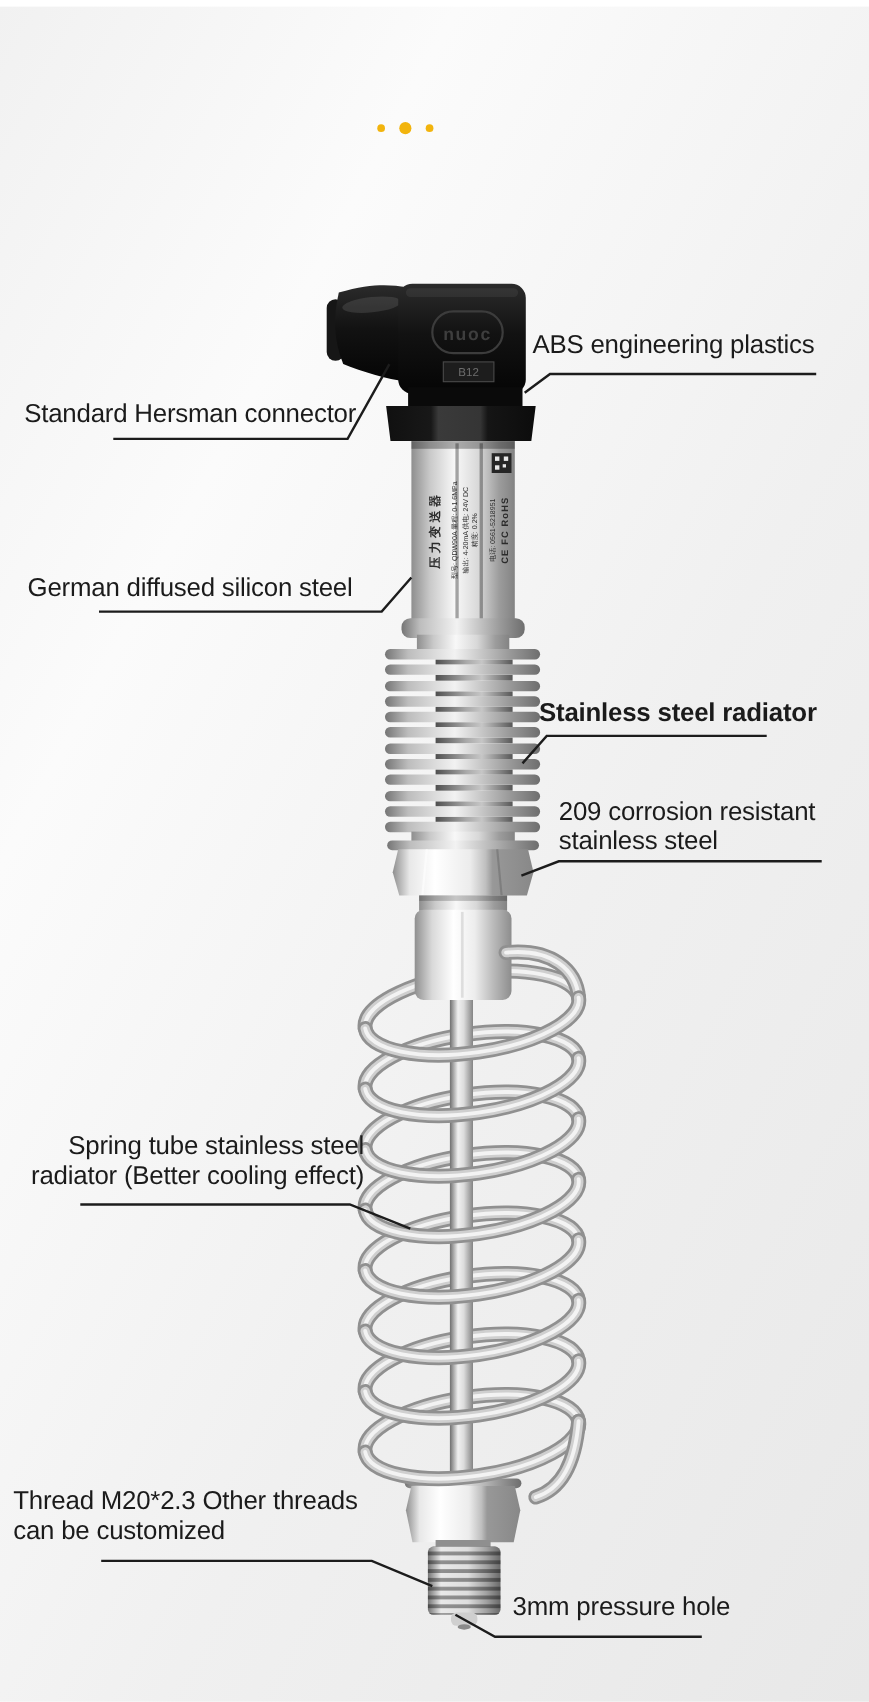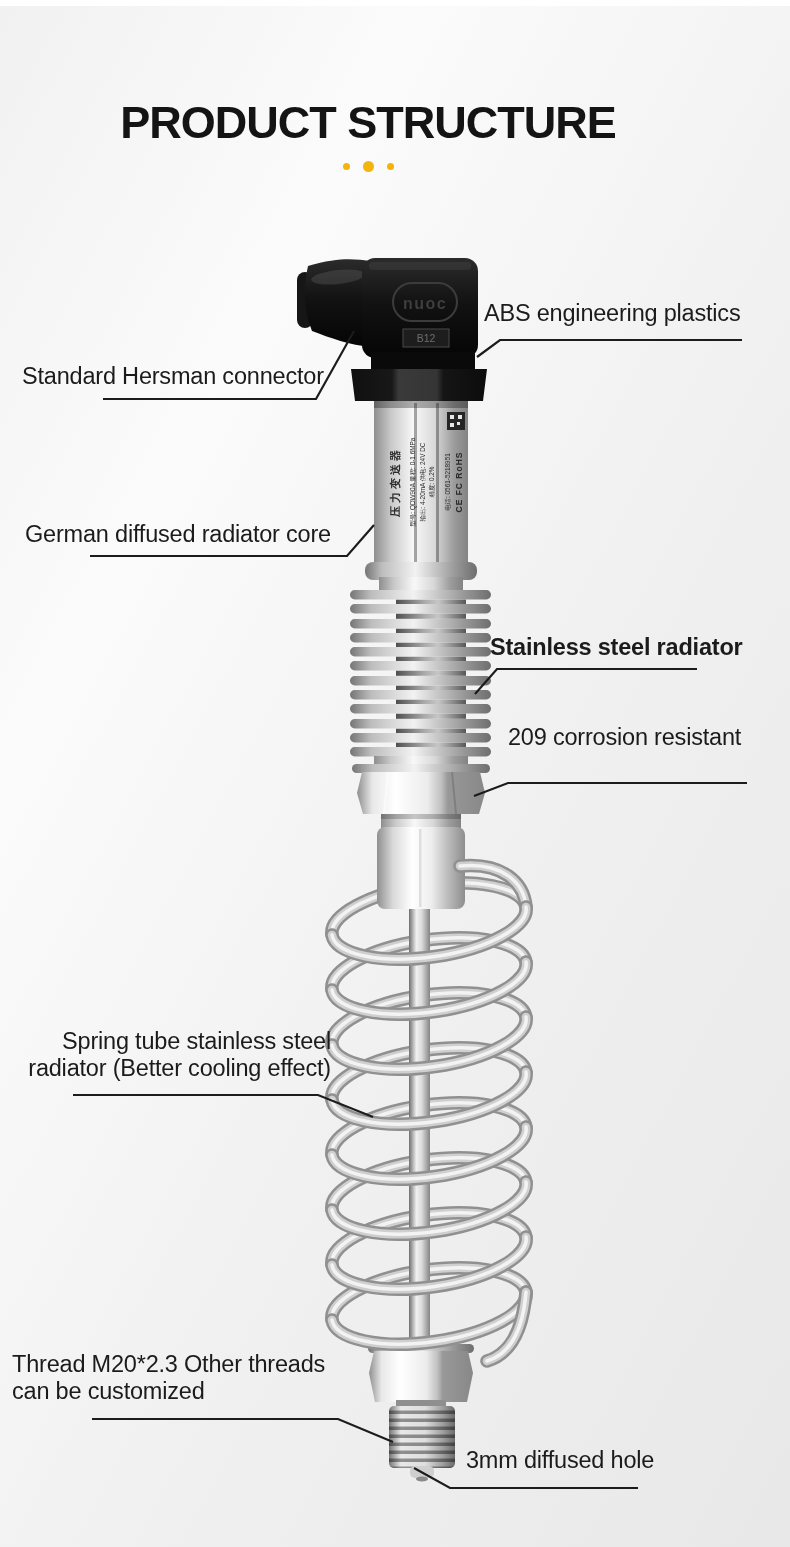--- a/index.html
+++ b/index.html
@@ -30,21 +30,20 @@
   .cB{fill:none;stroke:#cfcfcf;stroke-width:8.5;stroke-linecap:round;}
   .cC{fill:none;stroke:#f3f3f3;stroke-width:3.5;stroke-linecap:round;}
   text.lbl{fill:#2b2b2b;}
 </style>
 </head>
 <body>
 
 <div class="top-strip"></div>
 
 <header>
-  <h1 class="title">PRODUCT STRUCTURE</h1>
   <div class="dots">
     <span class="dot small" style="background:#F2B40D"></span>
     <span class="dot big" style="background:#F2B40D"></span>
     <span class="dot small" style="background:#F2B40D"></span>
   </div>
 </header>
 
 <svg class="scene" width="790" height="1547" viewBox="0 0 790 1547">
   <defs>
     <linearGradient id="gBlack" x1="0" y1="0" x2="0" y2="1">
@@ -309,26 +308,27 @@
     <polyline class="lead" points="697,669 497,669 475,694"></polyline>
     <polyline class="lead" points="747,783 508,783 474,796"></polyline>
     <polyline class="lead" points="73,1095 318,1095 373,1117"></polyline>
     <polyline class="lead" points="92,1419 338,1419 393,1442"></polyline>
     <polyline class="lead" points="638,1488 450,1488 414,1468"></polyline>
   </g>
 </svg>
 
 <div class="callout" style="left:484px;top:300px;">ABS engineering plastics</div>
 <div class="callout" style="left:22px;top:363px;">Standard Hersman connector</div>
-<div class="callout" style="left:25px;top:521px;">German diffused radiator core</div>
+<div class="callout" style="left:25px;top:521px;">German diffused silicon steel</div>
 <div class="callout" style="left:490px;top:634px;font-weight:bold;">Stainless steel radiator</div>
 <div class="callout" style="left:508px;top:724px;">
   <div>209 corrosion resistant</div>
+  <div>stainless steel</div>
 </div>
 <div class="callout right-align" style="left:0px;top:1028px;width:331px;">
   <div>Spring tube stainless steel</div>
   <div>radiator (Better cooling effect)</div>
 </div>
 <div class="callout" style="left:12px;top:1351px;">
   <div>Thread M20*2.3 Other threads</div>
   <div>can be customized</div>
 </div>
-<div class="callout" style="left:466px;top:1447px;">3mm diffused hole</div>
+<div class="callout" style="left:466px;top:1447px;">3mm pressure hole</div>
 
 </body></html>

